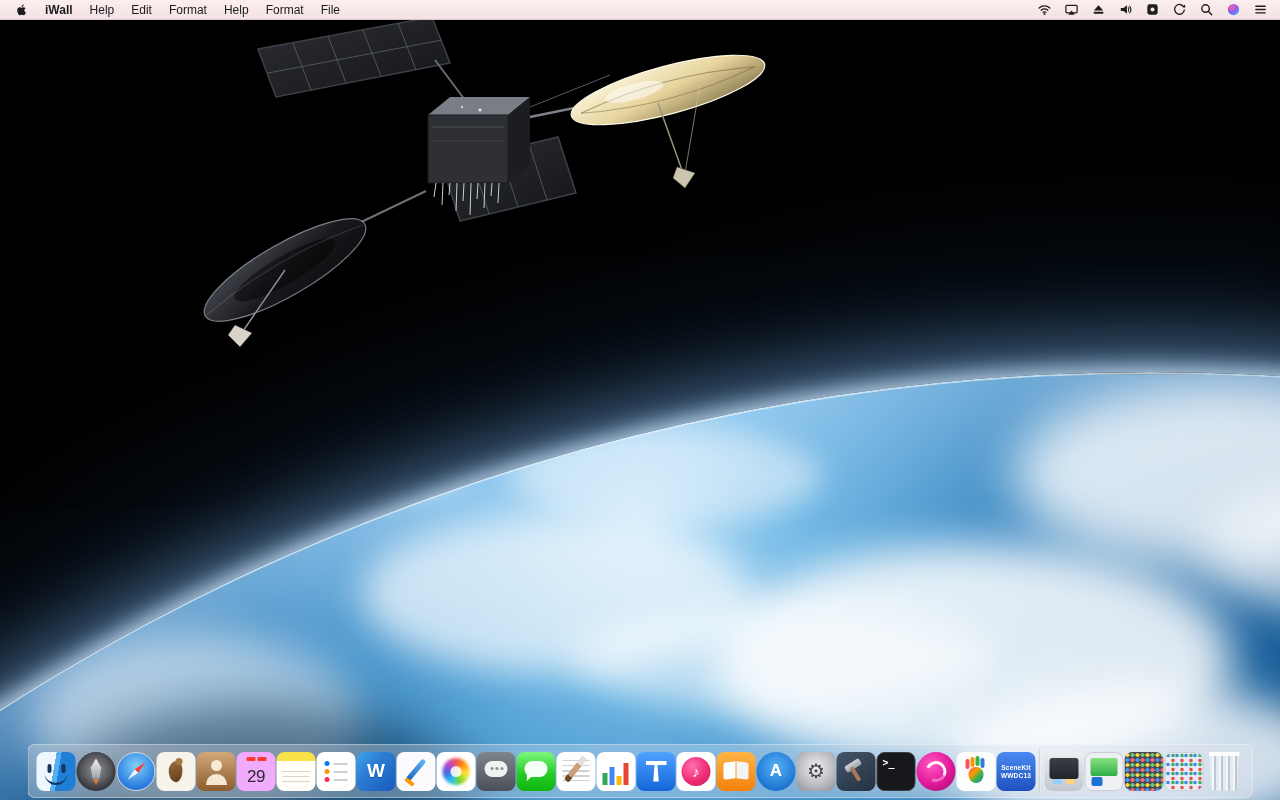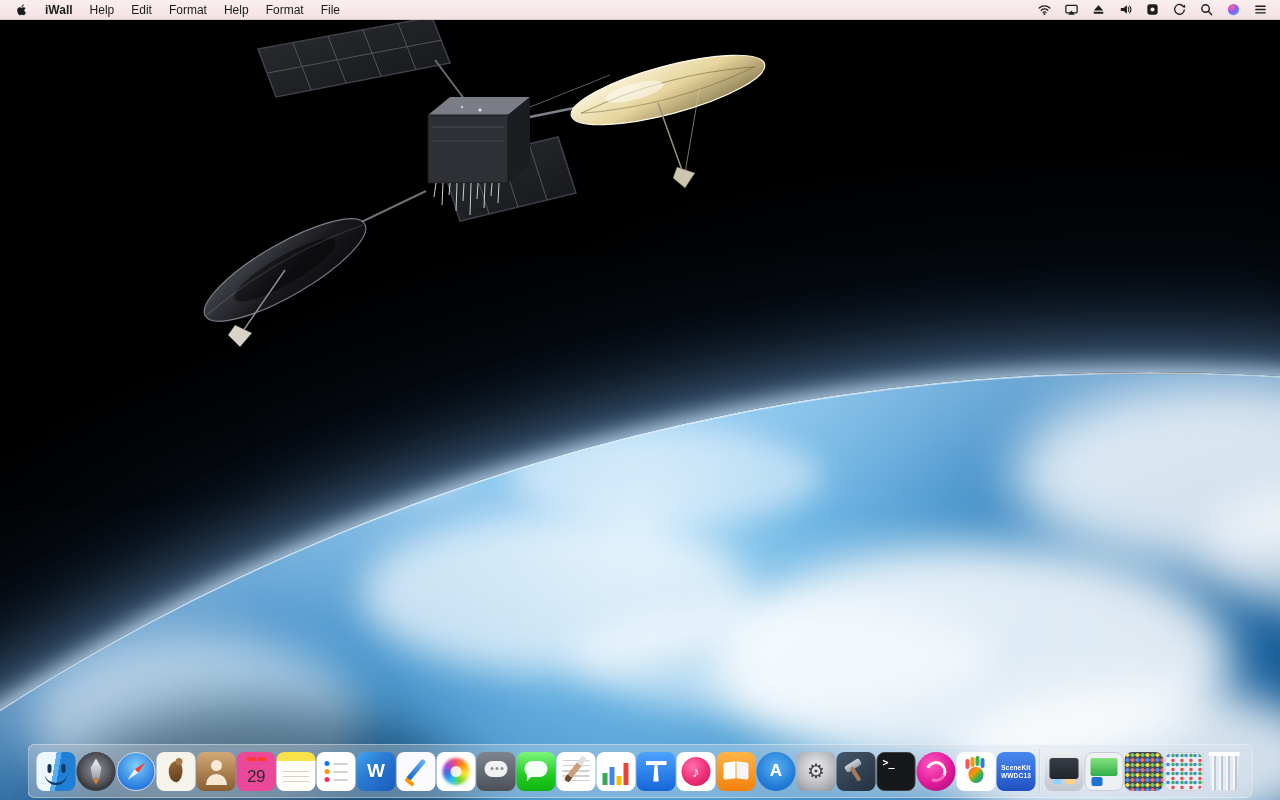--- a/index.html
+++ b/index.html
@@ -79,21 +79,21 @@
     border-radius:55% 45% 40% 60%/40% 55% 45% 60%; transform:rotate(8deg); }
   .icon-falcon::after { content:""; position:absolute; left:19px; top:6px; width:7px; height:7px;
     background:#a87844; border-radius:50%; }
 
   .icon-contacts { background:linear-gradient(#d3a878,#8a5c2e); }
   .icon-contacts::before { content:""; position:absolute; left:50%; top:8px; transform:translateX(-50%);
     width:11px; height:11px; border-radius:50%; background:rgba(255,244,226,.9); }
   .icon-contacts::after { content:""; position:absolute; left:50%; bottom:6px; transform:translateX(-50%);
     width:21px; height:11px; border-radius:11px 11px 0 0; background:rgba(255,244,226,.9); }
 
-  .icon-calendar { background:#ec4899;text-decoration:underline; }
+  .icon-calendar { background:#f0abfc;text-decoration:underline; }
   .cal-top { position:absolute; top:5px; left:0; right:0; display:flex; justify-content:center; gap:2px; }
   .cal-top::before,.cal-top::after { content:""; width:9px; height:4px; background:#ff3b30; border-radius:1px; }
   .cal-day { position:absolute; bottom:4px; left:0; right:0; text-align:center; font-size:17px;
     color:#2b2b2e; font-weight:300; letter-spacing:-.5px; }
 
   .icon-notes { background:linear-gradient(#f9e14a 0 9px,#fffef8 9px); }
   .icon-notes::after { content:""; position:absolute; left:6px; right:6px; top:15px; height:18px;
     background:repeating-linear-gradient(to bottom,transparent 0 4px,#d8d5c8 4px 5px); }
 
   .icon-reminders { background:#fff; }

